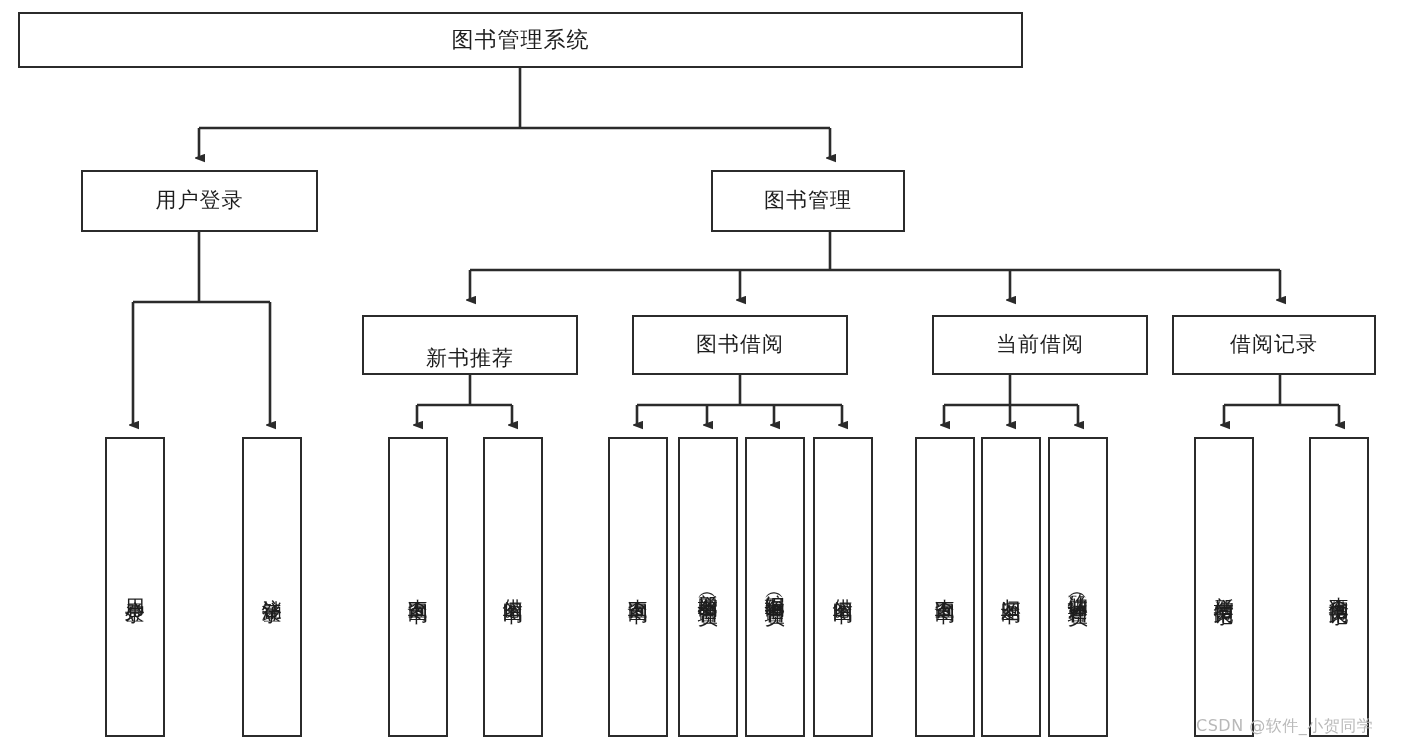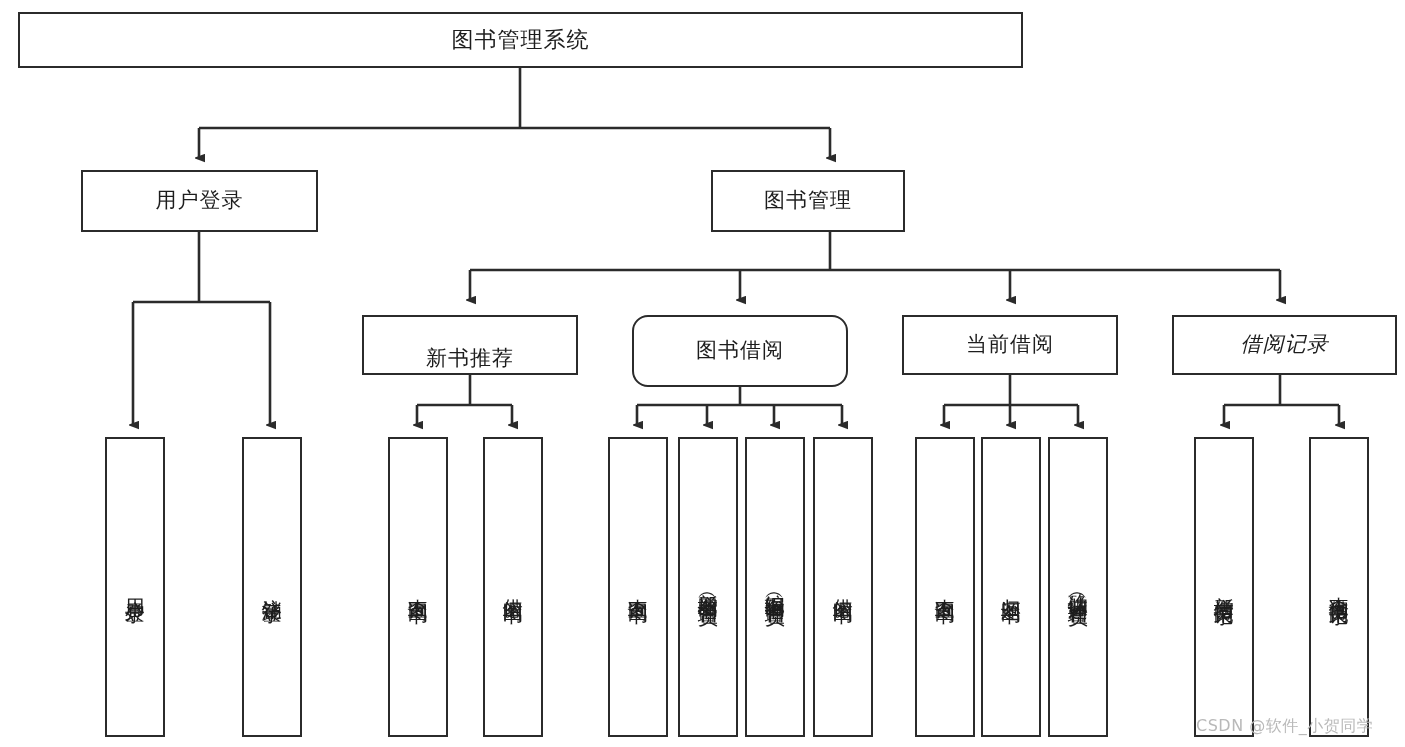--- a/index.html
+++ b/index.html
@@ -128,27 +128,27 @@
   <div class="node horiz" style="left:81px; top:170px; width:237px; height:62px;">
     <span class="label">用户登录</span>
   </div>
   <div class="node horiz" style="left:711px; top:170px; width:194px; height:62px;">
     <span class="label">图书管理</span>
   </div>
 
   <div class="node horiz" style="left:362px; top:315px; width:216px; height:60px;align-items:flex-end;">
     <span class="label">新书推荐</span>
   </div>
-  <div class="node horiz" style="left:632px; top:315px; width:216px; height:72px;border-radius:16px;">
+  <div class="node horiz" style="left:632px; top:315px; width:216px; height:60px;">
     <span class="label">图书借阅</span>
   </div>
-  <div class="node horiz" style="left:902px; top:315px; width:216px; height:60px;">
+  <div class="node horiz" style="left:932px; top:315px; width:216px; height:60px;">
     <span class="label">当前借阅</span>
   </div>
-  <div class="node horiz" style="left:1172px; top:315px; width:225px; height:60px;font-style:italic;">
+  <div class="node horiz" style="left:1172px; top:315px; width:204px; height:60px;">
     <span class="label">借阅记录</span>
   </div>
 
   <div class="node vert" style="left:105px; top:437px; width:60px; height:300px;">
     <span class="label">用户登录</span>
   </div>
   <div class="node vert" style="left:242px; top:437px; width:60px; height:300px;">
     <span class="label">注销登录</span>
   </div>
 

